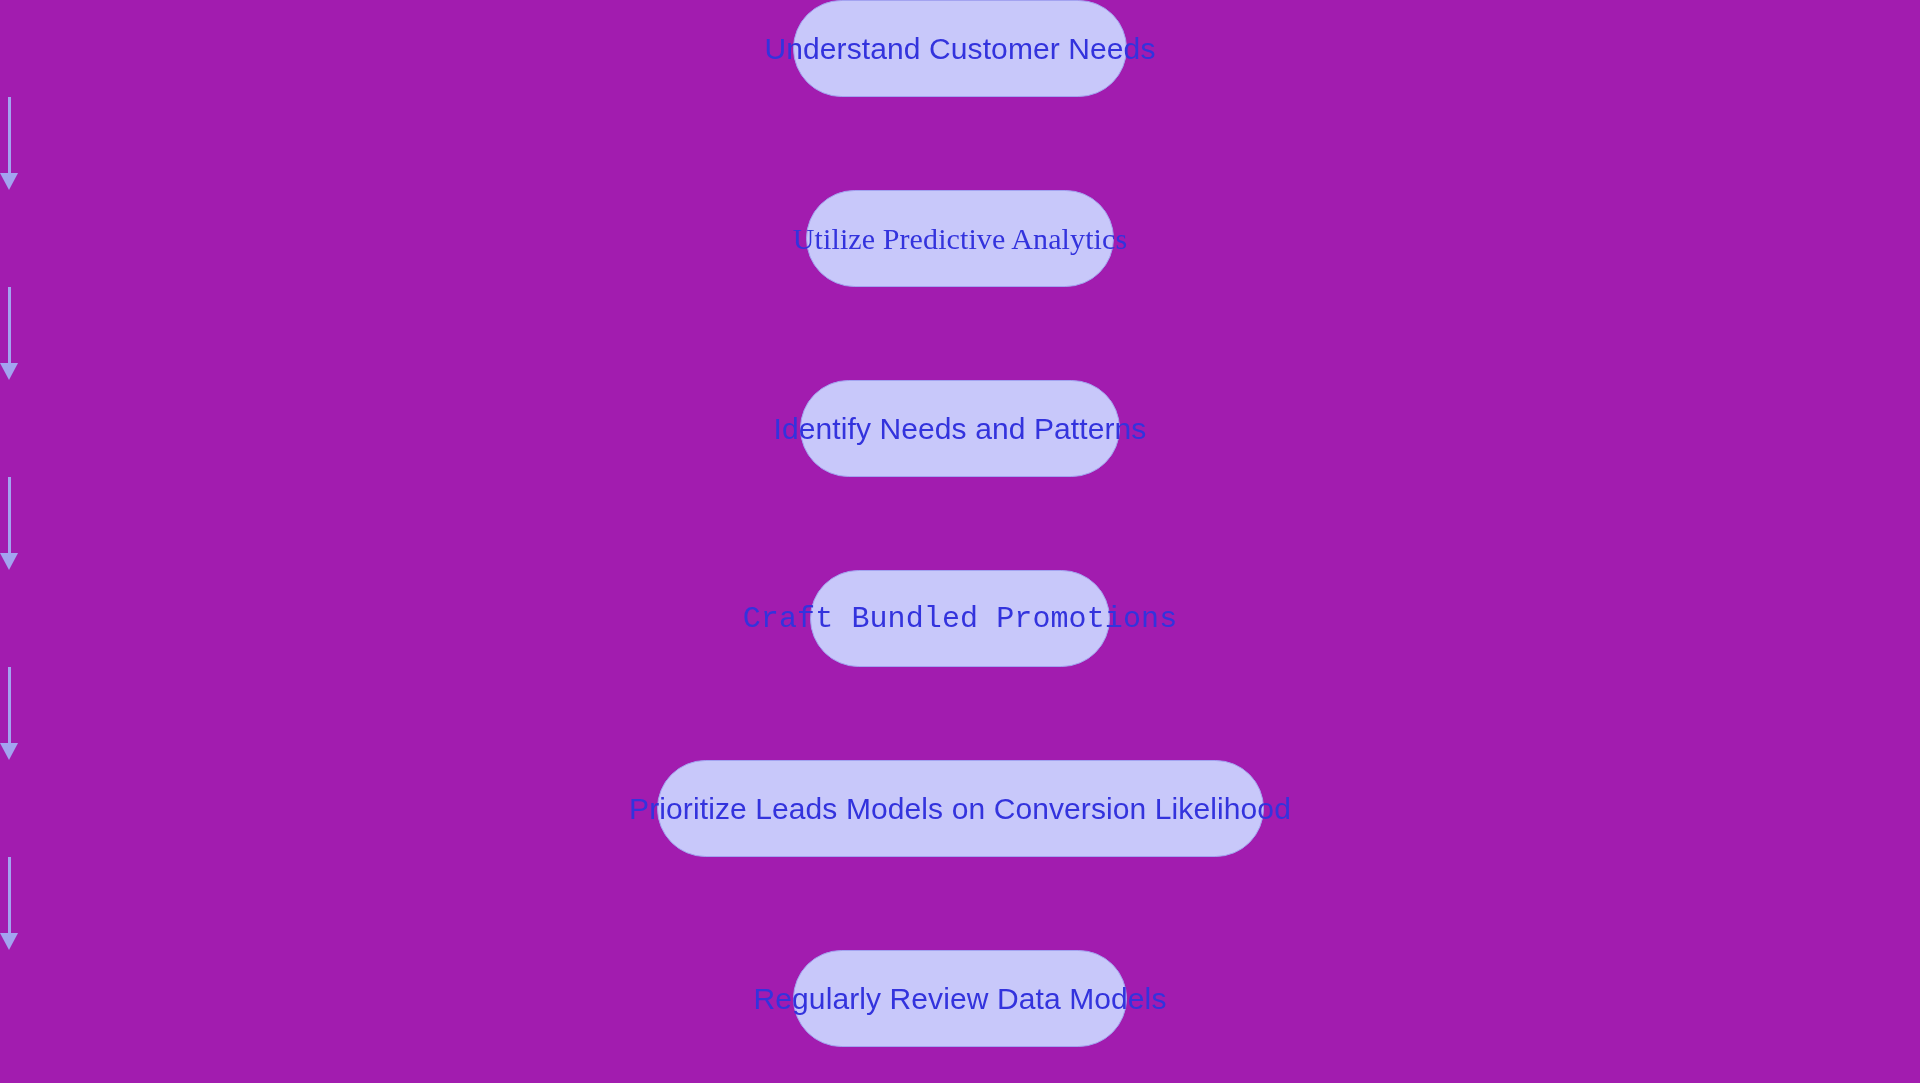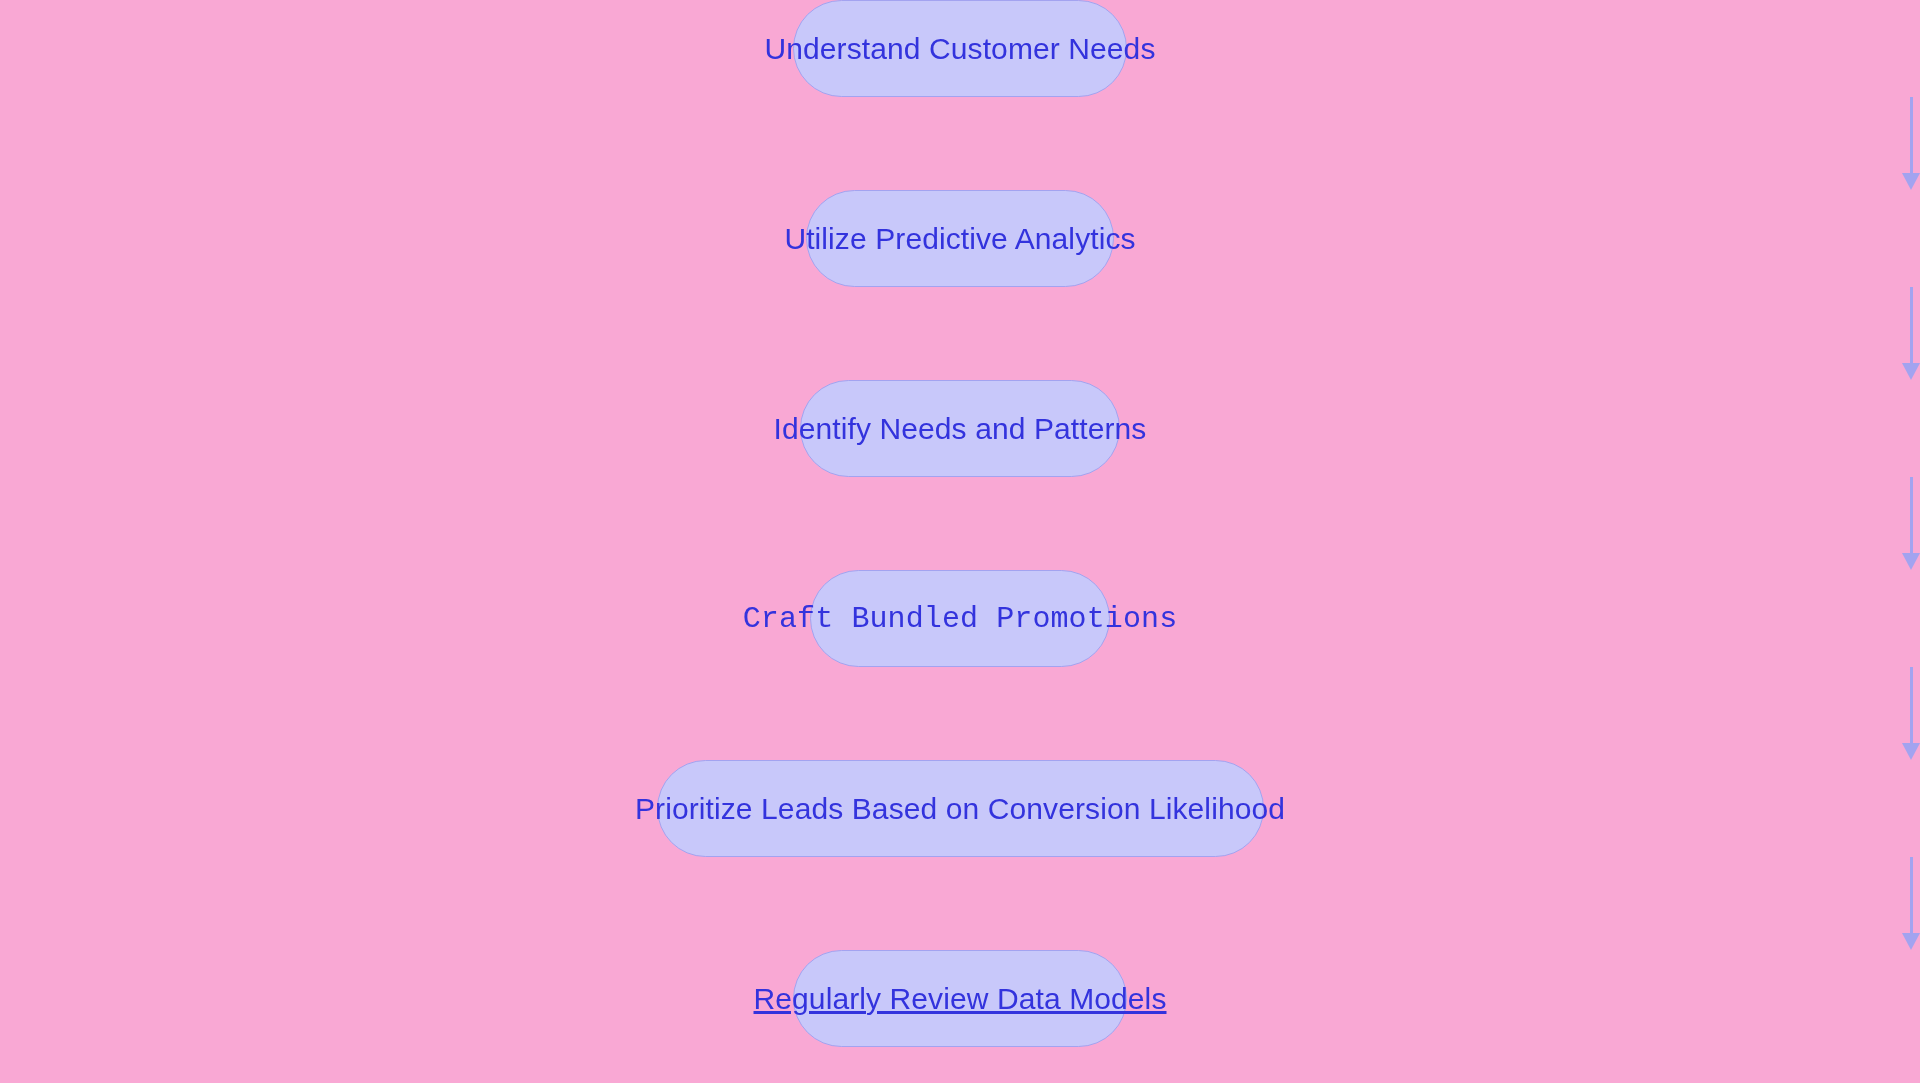--- a/index.html
+++ b/index.html
@@ -11,24 +11,24 @@
     width: 1920px;
     height: 1083px;
     font-family: "Liberation Sans", sans-serif;
     overflow: hidden;
   }
 
   #flowchart {
     position: relative;
     width: 1920px;
     height: 1083px;
-    background: #f9a8d4;
+    background: #a21caf;
     display: flex;
     flex-direction: column;
-    align-items: flex-end;
+    align-items: flex-start;
   }
 
   .flow-row {
     display: flex;
     justify-content: center;
     align-items: center;
     width: 100%;
   }
 
   .node {
@@ -88,21 +88,21 @@
       <span>Understand Customer Needs</span>
     </div>
   </div>
 
   <div class="connector gap-0">
     <div class="connector-stem"></div>
     <div class="connector-head"></div>
   </div>
 
   <div class="flow-row">
-    <div class="node" style="width:308px;">
+    <div class="node" style="width:308px;font-family:Liberation Serif, serif;">
       <span>Utilize Predictive Analytics</span>
     </div>
   </div>
 
   <div class="connector gap-1">
     <div class="connector-stem"></div>
     <div class="connector-head"></div>
   </div>
 
   <div class="flow-row">
@@ -122,28 +122,28 @@
     </div>
   </div>
 
   <div class="connector gap-3">
     <div class="connector-stem"></div>
     <div class="connector-head"></div>
   </div>
 
   <div class="flow-row">
     <div class="node" style="width:607px;">
-      <span>Prioritize Leads Based on Conversion Likelihood</span>
+      <span>Prioritize Leads Models on Conversion Likelihood</span>
     </div>
   </div>
 
   <div class="connector gap-4">
     <div class="connector-stem"></div>
     <div class="connector-head"></div>
   </div>
 
   <div class="flow-row">
-    <div class="node" style="width:334px;text-decoration:underline;">
+    <div class="node" style="width:334px;">
       <span>Regularly Review Data Models</span>
     </div>
   </div>
 
 </div>
 
 </body></html>

